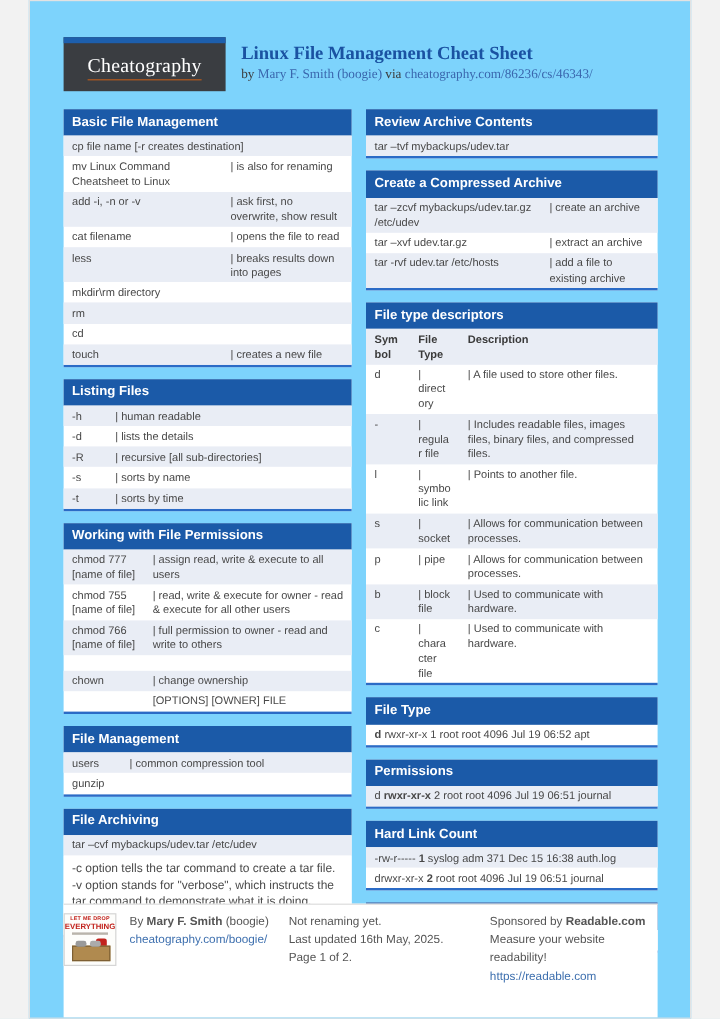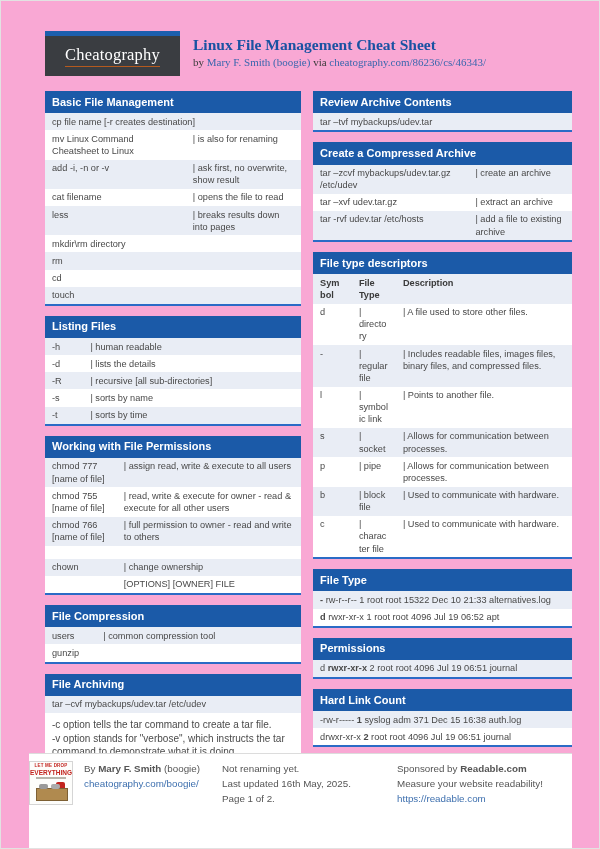--- a/index.html
+++ b/index.html
@@ -1,20 +1,20 @@
 <!DOCTYPE html>
 <html><head>
 <meta charset="utf-8">
 <style>
   * { margin:0; padding:0; box-sizing:border-box; }
   html,body { background:#f2f2f2; }
   .page {
-    width:600px; height:849px; background:#f9a8d4; border:1px solid #e2e2e2;
+    width:552px; height:849px; background:#7dd3fc; border:1px solid #e2e2e2;
     margin:0 auto; position:relative; overflow:hidden;
-    padding:30px 27px 0 44px;
+    padding:30px 27px 0 28px;
     font-family:"Liberation Sans", sans-serif; color:#484848;
   }
   
   .hdr { display:flex; align-items:flex-start; }
   .logo {
     width:135px; height:45px; background:#3a3d41; border-top:5px solid #1d5fad;
     display:flex; align-items:center; justify-content:center; cursor:pointer;
   }
   .logo span {
     color:#ffffff; font-family:"Liberation Serif", serif; font-size:16.5px;
@@ -107,20 +107,21 @@
             <div class="cell" style="width: 100%;"><span>mkdir\rm directory</span></div>
           </div>
           <div class="row lt">
             <div class="cell" style="width: 100%;"><span>rm</span></div>
           </div>
           <div class="row">
             <div class="cell" style="width: 100%;"><span>cd</span></div>
           </div>
           <div class="row lt">
             <div class="cell" style="width: 55%;"><span>touch</span></div>
+            <div class="cell" style="width: 45%;"><span>| creates a new file</span></div>
           </div>
         </section>
         <section class="sec">
           <div class="sec-h">Listing Files</div>
           <div class="row lt">
             <div class="cell" style="width: 15%;"><span>-h</span></div>
             <div class="cell" style="width: 85%;"><span>| human readable</span></div>
           </div>
           <div class="row">
             <div class="cell" style="width: 15%;"><span>-d</span></div>
@@ -160,21 +161,21 @@
           <div class="row lt">
             <div class="cell" style="width: 28%;"><span>chown</span></div>
             <div class="cell" style="width: 72%;"><span>| change ownership</span></div>
           </div>
           <div class="row">
             <div class="cell" style="width: 28%;"><span></span></div>
             <div class="cell" style="width: 72%;"><span>[OPTIONS] [OWNER] FILE</span></div>
           </div>
         </section>
         <section class="sec">
-          <div class="sec-h">File Compression</div>
+          <div class="sec-h">File Management</div>
           <div class="row lt">
             <div class="cell" style="width: 20%;"><span>users</span></div>
             <div class="cell" style="width: 80%;"><span>| common compression tool</span></div>
           </div>
           <div class="row">
             <div class="cell" style="width: 100%;"><span>gunzip</span></div>
           </div>
         </section>
         <section class="sec">
           <div class="sec-h">File Archiving</div>
@@ -248,23 +249,20 @@
             <div class="cell" style="width: 68%;"><span>| Used to communicate with hardware.</span></div>
           </div>
           <div class="row">
             <div class="cell" style="width: 15%;"><span>c</span></div>
             <div class="cell" style="width: 17%;"><span>| character file</span></div>
             <div class="cell" style="width: 68%;"><span>| Used to communicate with hardware.</span></div>
           </div>
         </section>
         <section class="sec">
           <div class="sec-h">File Type</div>
-          <div class="row lt">
-            <div class="cell" style="width: 100%;"><b>- </b><span>rw-r--r-- 1 root root 15322 Dec 10 21:33 alternatives.log</span></div>
-          </div>
           <div class="row">
             <div class="cell" style="width: 100%;"><b>d </b><span>rwxr-xr-x 1 root root 4096 Jul 19 06:52 apt</span></div>
           </div>
         </section>
         <section class="sec">
           <div class="sec-h">Permissions</div>
           <div class="row lt">
             <div class="cell" style="width: 100%;"><span>d </span><b>rwxr-xr-x</b><span> 2 root root 4096 Jul 19 06:51 journal</span></div>
           </div>
         </section>

